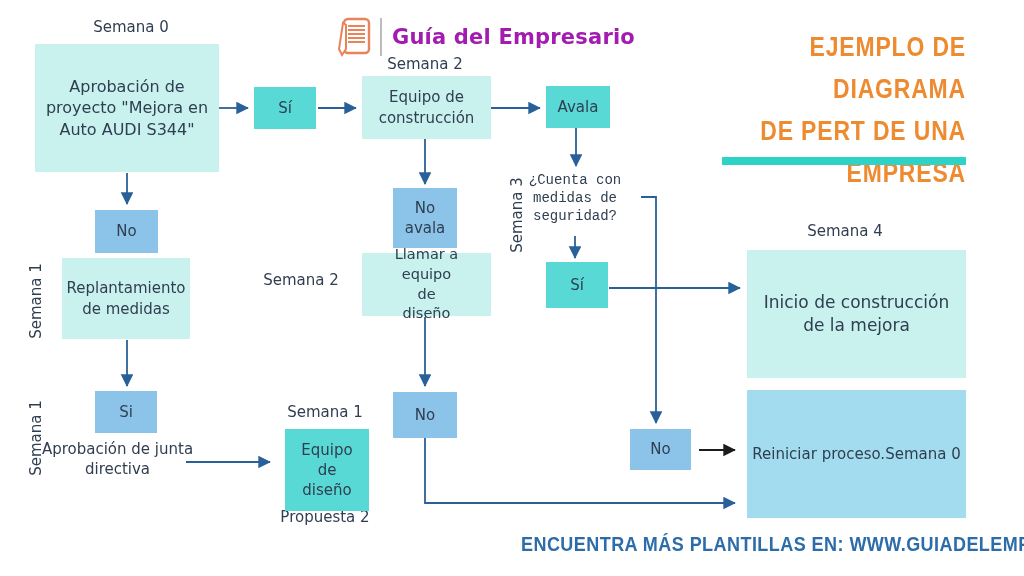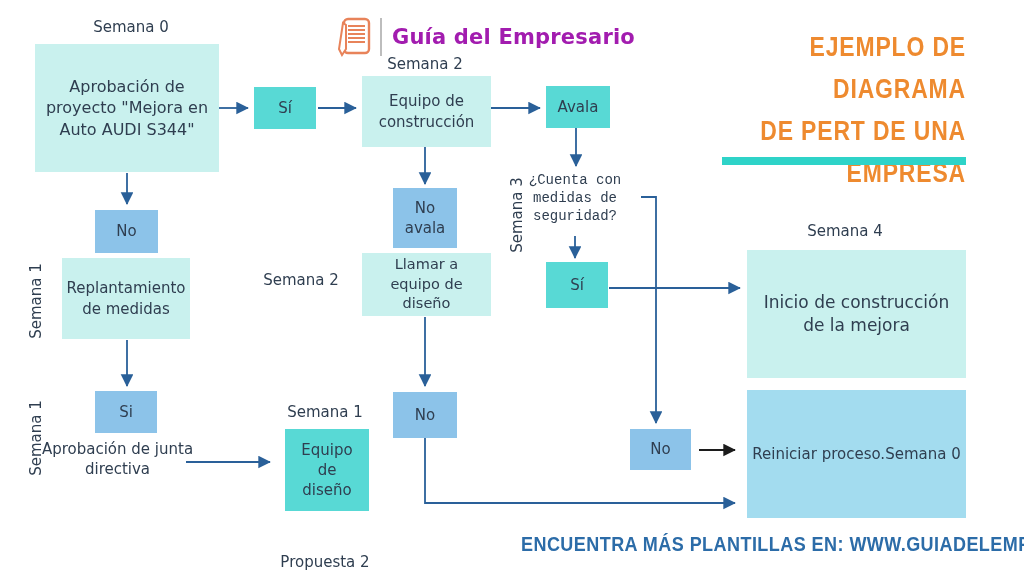--- a/index.html
+++ b/index.html
@@ -94,38 +94,38 @@
   </div>
   <div style="position:absolute; left:722px; top:157px; width:244px; height:8px; background:var(--underline_teal,#2ed3c8);"></div>
 
   <div class="lbl" style="left:58px; top:18px; width:146px;">Semana 0</div>
   <div class="lbl" style="left:360px; top:55px; width:130px;">Semana 2</div>
   <div class="vlabel" style="left:478px; top:205px;">Semana 3</div>
   <div class="vlabel" style="left:-3px; top:291px;">Semana 1</div>
   <div class="vlabel" style="left:-3px; top:428px;">Semana 1</div>
   <div class="lbl" style="left:258px; top:271px; width:86px;">Semana 2</div>
   <div class="lbl" style="left:260px; top:403px; width:130px;">Semana 1</div>
-  <div class="lbl" style="left:260px; top:553px; width:130px;">Propuesta 2</div>
+  <div class="lbl" style="left:260px; top:508px; width:130px;">Propuesta 2</div>
   <div class="lbl" style="left:780px; top:222px; width:130px;">Semana 4</div>
 
   <div class="box mint" style="left:35px; top:44px; width:184px; height:128px; font-size:16px; padding:0 6px; box-sizing:border-box;">Aprobación de proyecto "Mejora en Auto AUDI S344"</div>
   <div class="box teal" style="left:254px; top:87px; width:62px; height:42px; font-size:15px;">Sí</div>
-  <div class="box mint" style="left:362px; top:76px; width:129px; height:71px; font-size:15px;">Equipo de construcción</div>
+  <div class="box mint" style="left:362px; top:76px; width:129px; height:63px; font-size:15px;">Equipo de construcción</div>
   <div class="box teal" style="left:546px; top:86px; width:64px; height:42px; font-size:15px;">Avala</div>
   <div class="lbl" style="left:523px; top:171px; width:104px; font-size:14px;font-family:Liberation Mono, monospace;">¿Cuenta con medidas de seguridad?</div>
   <div class="box teal" style="left:546px; top:262px; width:62px; height:46px; font-size:15px;">Sí</div>
   <div class="box mint" style="left:747px; top:250px; width:219px; height:128px; font-size:17px; padding:0 10px; box-sizing:border-box;">Inicio de construcción de la mejora</div>
   <div class="box lightblue" style="left:747px; top:390px; width:219px; height:128px; font-size:15px; flex-direction:row;">
     <span>Reiniciar proceso.</span>
     <span>Semana 0</span>
   </div>
   <div class="box blue" style="left:630px; top:429px; width:61px; height:41px; font-size:15px;">No</div>
 
   <div class="box blue" style="left:393px; top:188px; width:64px; height:60px; font-size:15px; padding:0 4px; box-sizing:border-box;">No avala</div>
-  <div class="box mint" style="left:362px; top:253px; width:129px; height:63px; font-size:14.5px; padding:0 20px; box-sizing:border-box;">Llamar a equipo de diseño</div>
+  <div class="box mint" style="left:362px; top:253px; width:129px; height:63px; font-size:14.5px; padding:0 30px; box-sizing:border-box;">Llamar a equipo de diseño</div>
   <div class="box blue" style="left:393px; top:392px; width:64px; height:46px; font-size:15px;">No</div>
 
   <div class="box blue" style="left:95px; top:210px; width:63px; height:43px; font-size:15px;">No</div>
   <div class="box mint" style="left:62px; top:258px; width:128px; height:81px; font-size:15px;">Replantamiento de medidas</div>
   <div class="box blue" style="left:95px; top:391px; width:62px; height:42px; font-size:15px;">Si</div>
   <div class="lbl" style="left:40px; top:440px; width:155px; font-size:15px;">Aprobación de junta directiva</div>
   <div class="box teal" style="left:285px; top:429px; width:84px; height:82px; font-size:15px; padding:0 26px; box-sizing:border-box;">Equipo de diseño</div>
 
   <div class="footer-text">ENCUENTRA MÁS PLANTILLAS EN: WWW.GUIADELEMPRESARIO.COM</div>
 </div>

